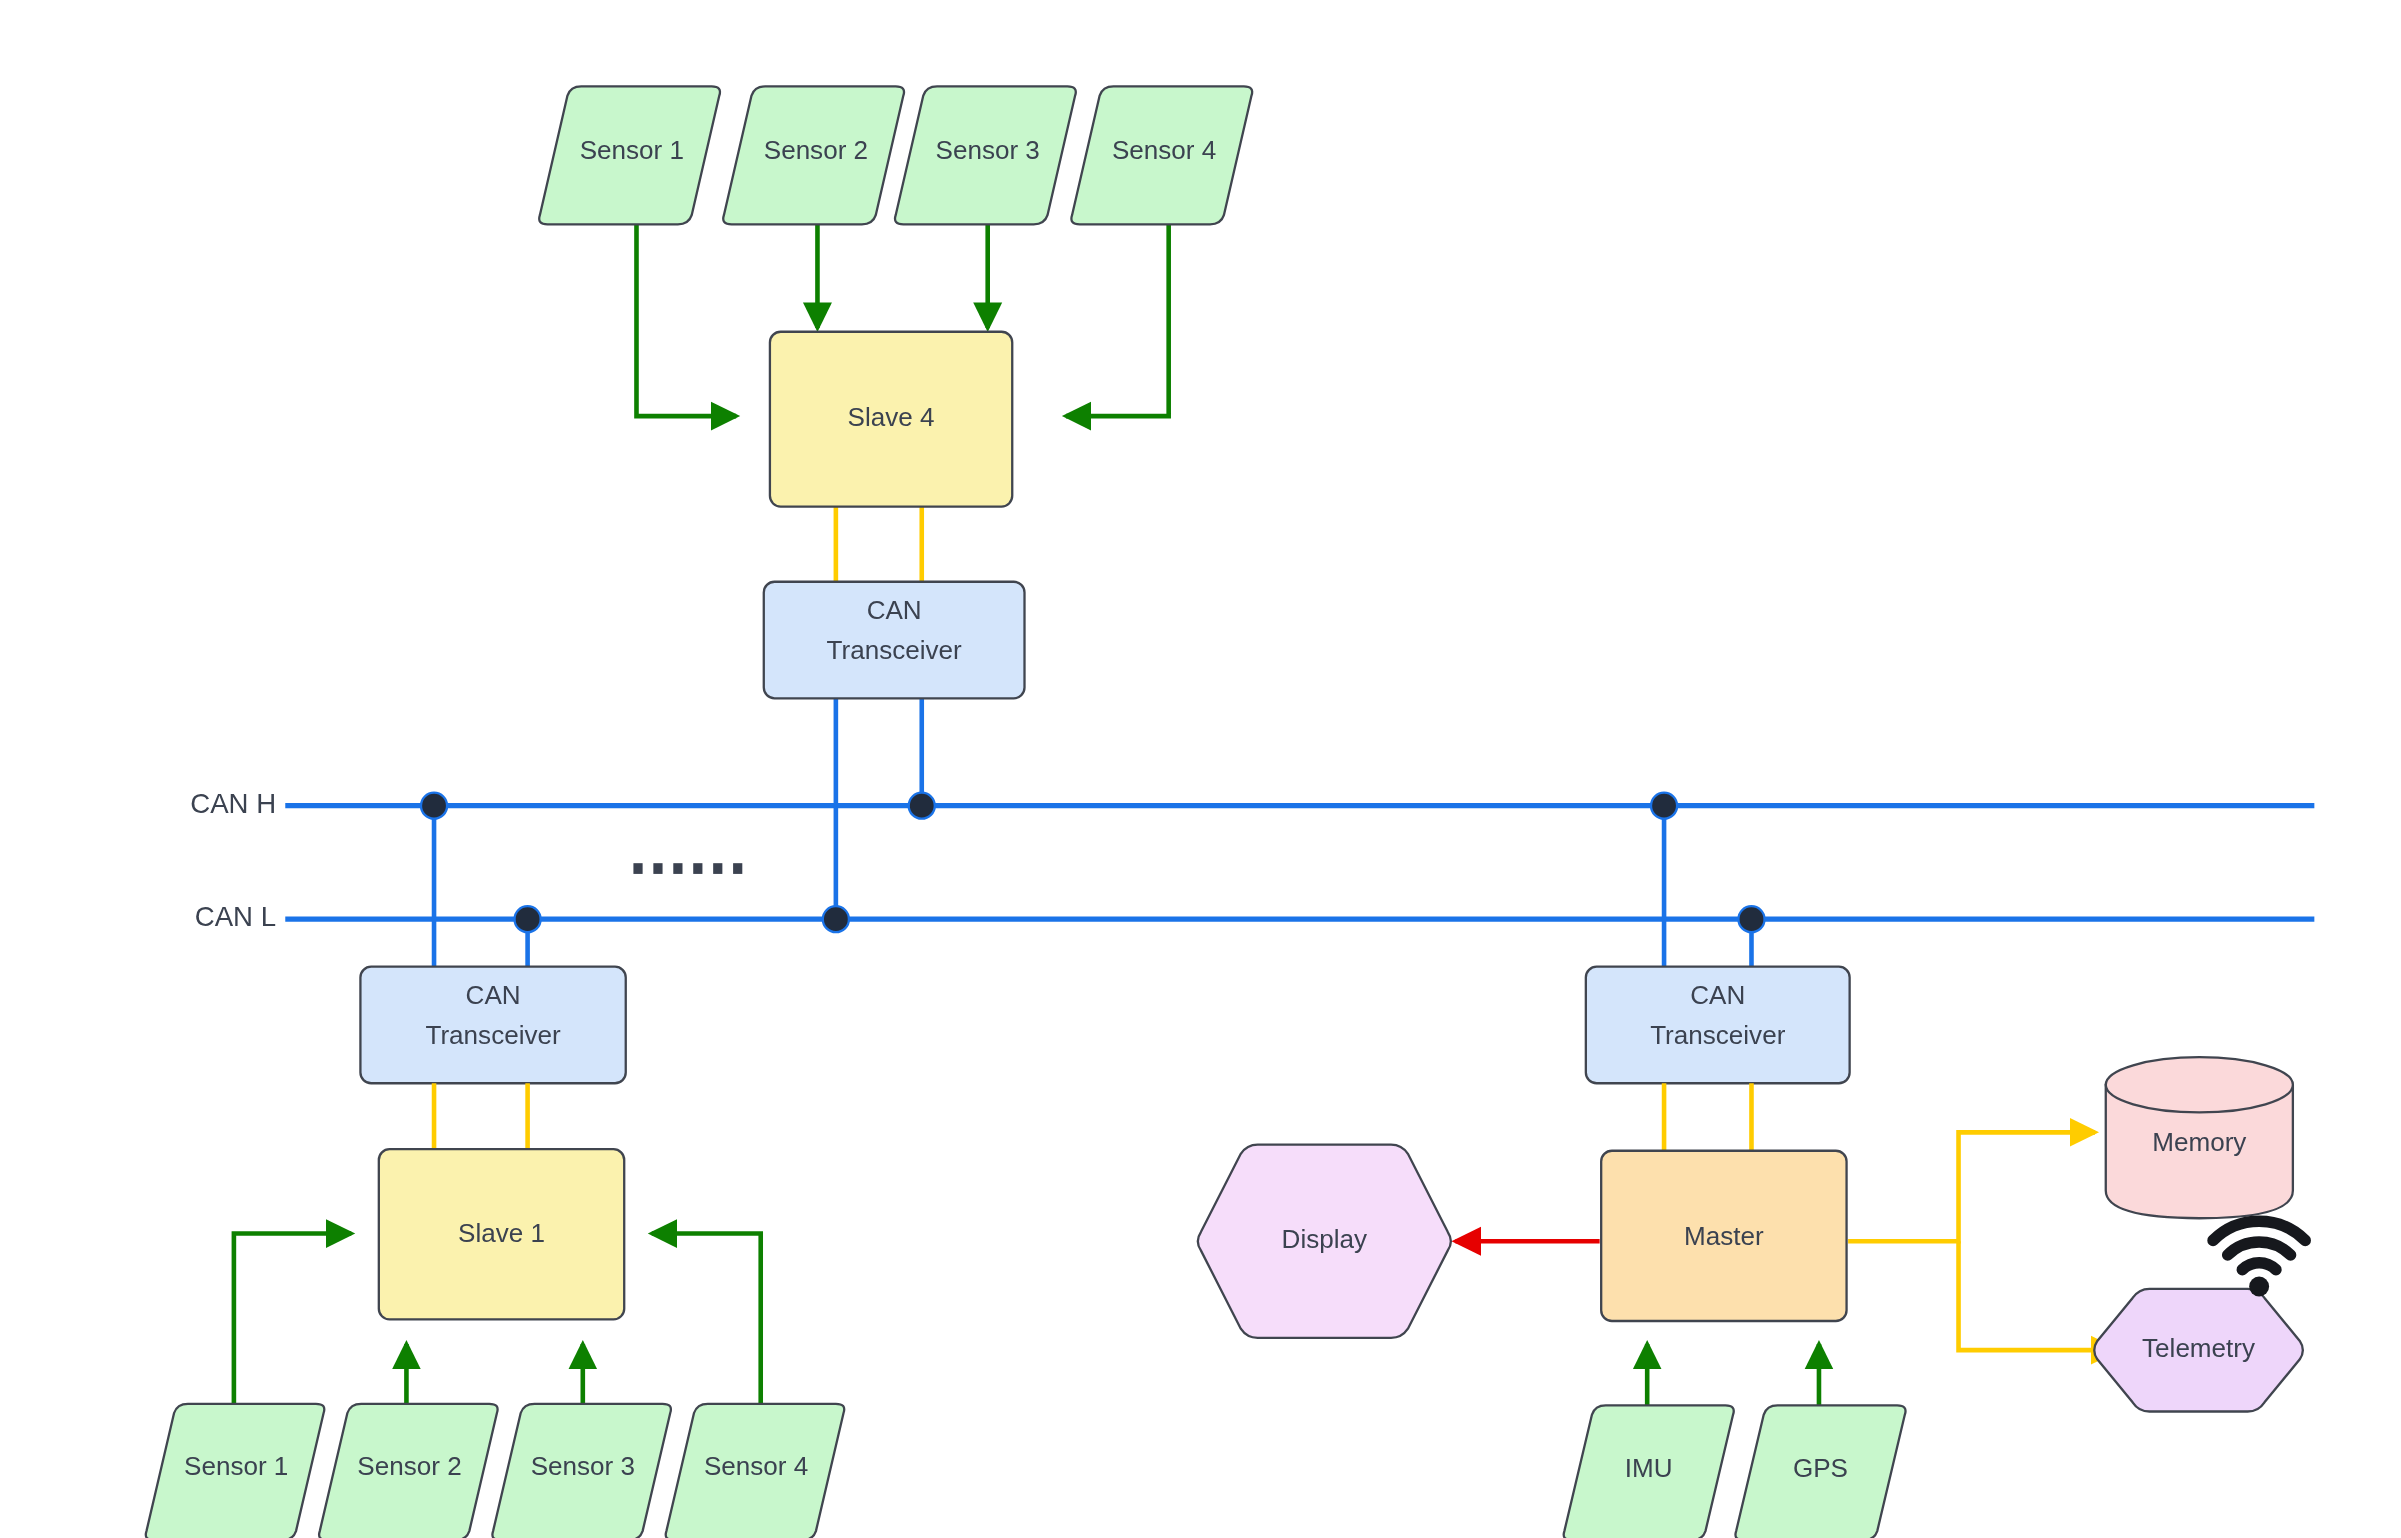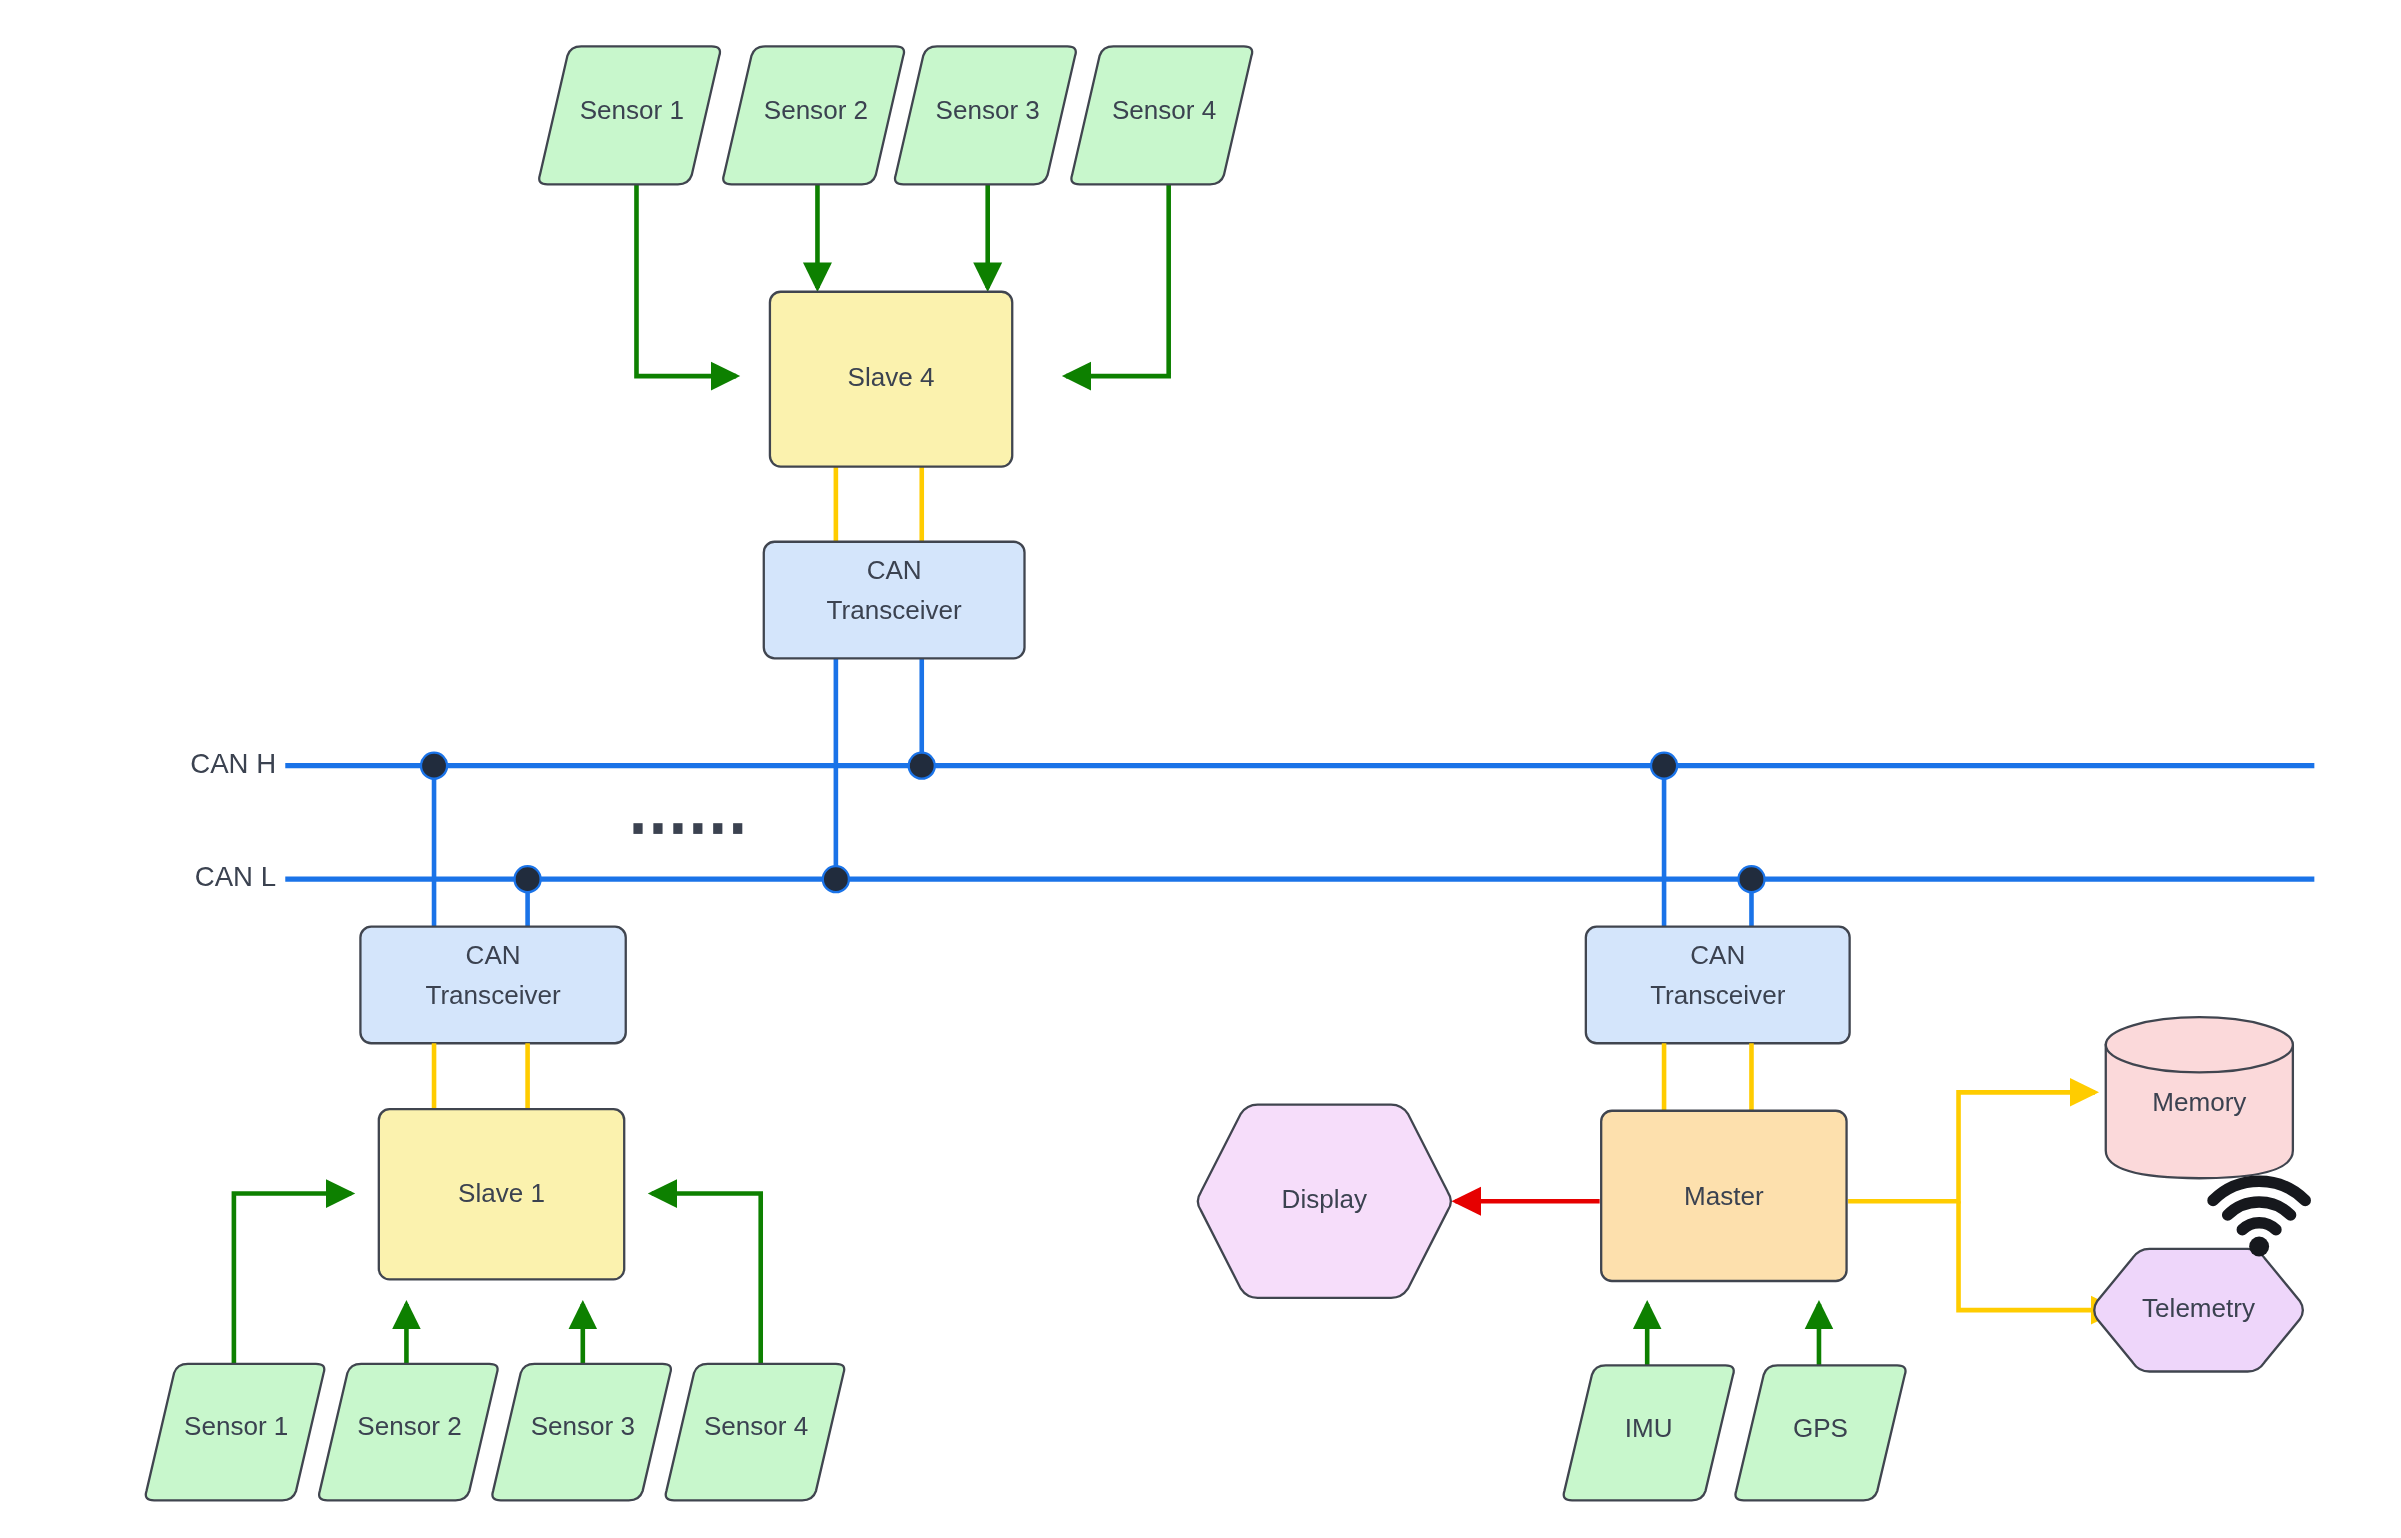--- a/index.html
+++ b/index.html
@@ -10,20 +10,21 @@
   body {
     width: 2401px;
     height: 1539px;
     font-family: "Liberation Sans", sans-serif;
     overflow: hidden;
   }
   #diagram-root {
     position: relative;
     width: 2401px;
     height: 1454px;
+    margin-top: 40px;
   }
   svg#canvas {
     position: absolute;
     top: 0;
     left: 0;
     width: 2401px;
     height: 1539px;
     display: block;
   }
   .node-label {

